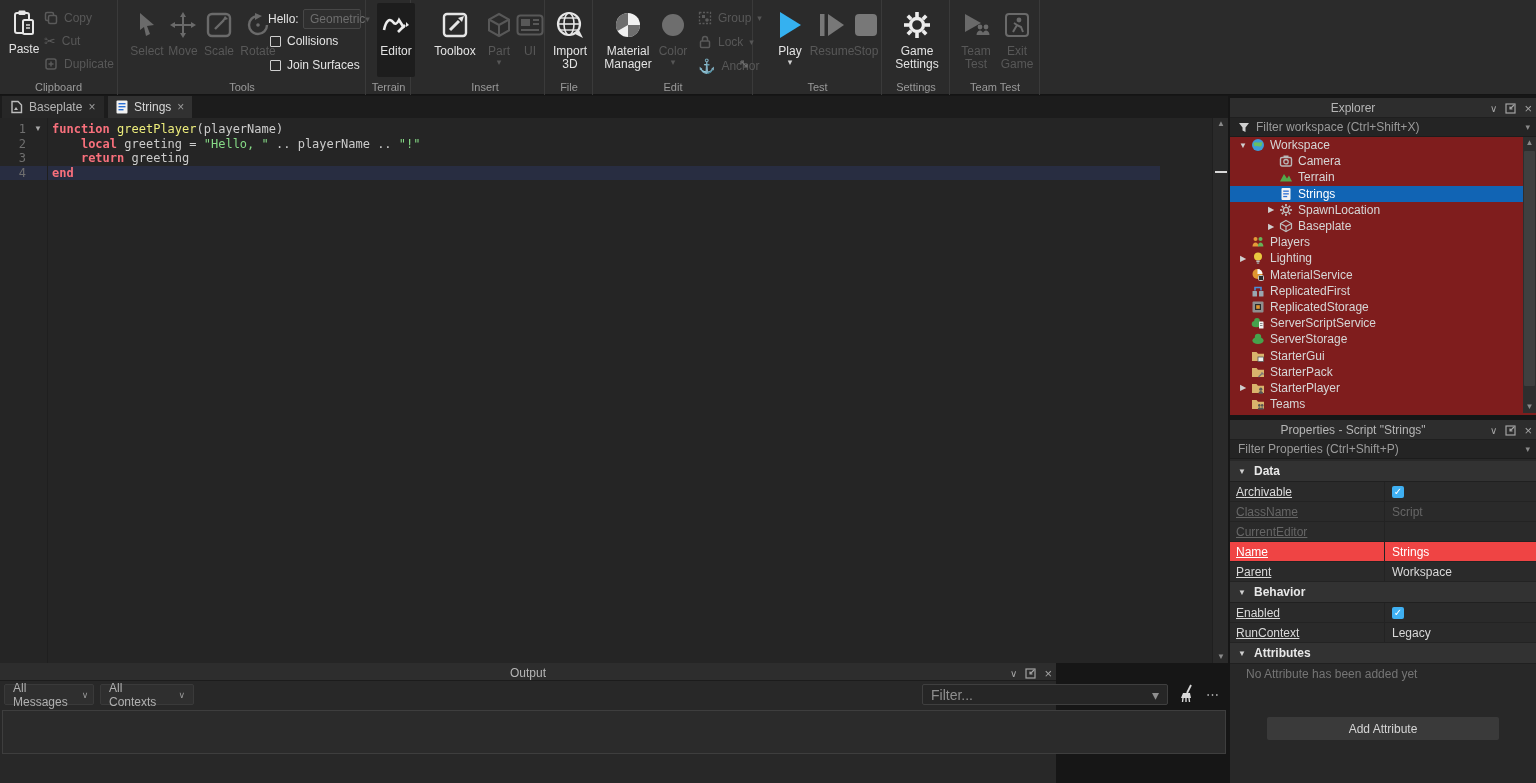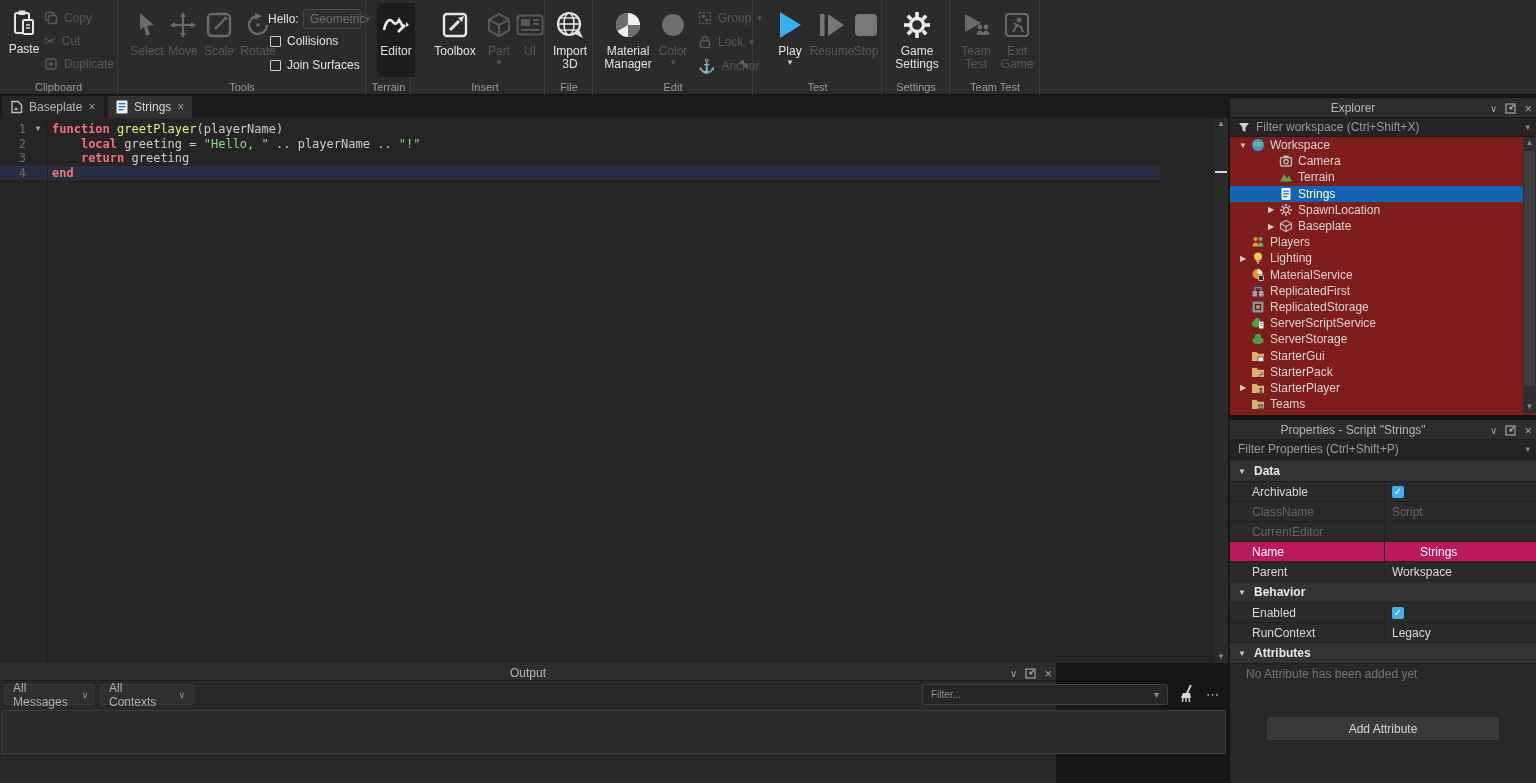--- a/index.html
+++ b/index.html
@@ -79,41 +79,41 @@
   .ticon svg { width:14px; height:14px; }
   .psb { position:absolute; right:0; top:39px; width:13px; bottom:2px; background:#2e2e2e; }
   .psb .thumb { position:absolute; left:1px; right:1px; top:14px; height:235px; background:#3f3f3f; border-radius:1px; }
 
   
   .pbody { position:absolute; left:0; top:41px; right:0; bottom:0; background:#282828; }
   .sect { height:21px; background:#323232; border-bottom:1px solid #202020; display:flex; align-items:center; font-size:12px; color:#e8e8e8; font-weight:bold; }
   .sect .sarr { width:24px; text-align:center; font-size:8px; color:#cfcfcf; font-weight:normal; }
   .sarr::after { content:"▼"; }
   .prow { height:20px; display:flex; font-size:12px; background:#2a2a2a; border-bottom:1px solid #232323; }
-  .pname { width:155px; padding-left:22px; color:#d9d9d9; display:flex; align-items:center; border-right:1px solid #232323; }
+  .pname { width:155px; padding-left:6px; color:#d9d9d9; display:flex; align-items:center; border-right:1px solid #232323;text-decoration:underline; }
   .pval { flex:1; padding-left:7px; color:#d9d9d9; display:flex; align-items:center; }
   .prow.dis .pname, .prow.dis .pval { color:#666666; }
-  .prow.sel { background:#be185d;gap:28px; }
+  .prow.sel { background:#ef4444; }
   .prow.sel .pname, .prow.sel .pval { color:#ffffff; }
   .chk { width:12px; height:12px; background:#3fb0f2; border-radius:2px; color:#fff; font-size:10px; line-height:12px; text-align:center; }
   .chk::after { content:"✓"; }
   .attrnote { height:20px; display:flex; align-items:center; padding-left:16px; font-size:12px; color:#757575; background:#282828; }
   .addattr { position:absolute; left:37px; width:232px; height:23px; background:#3a3a3a; border-radius:2px;
              display:flex; align-items:center; justify-content:center; font-size:12px; color:#d5d5d5; }
 
   
   .output { position:absolute; left:0; top:663px; width:1056px; height:120px; background:#282828; }
   .ohead { position:relative; height:18px; background:#2d2d2d; border-bottom:1px solid #1c1c1c; }
   .otoolbar { position:relative; height:28px; }
   .obtn { position:absolute; top:3px; height:21px; background:#2f2f2f; border:1px solid #3a3a3a; border-radius:2px;
           display:flex; align-items:center; gap:14px; padding:0 8px; font-size:12px; color:#b0b0b0; }
   .obtn .endcaret2 { font-size:9px; color:#9a9a9a; }
   .endcaret2::after { content:"∨"; }
   .ofilter { position:absolute; top:3px; height:21px; background:#262626; border:1px solid #3f3f3f; border-radius:2px;
-             display:flex; align-items:center; justify-content:space-between; padding:0 8px; font-size:10px; color:#8f8f8f; }
+             display:flex; align-items:center; justify-content:space-between; padding:0 8px; font-size:14px; color:#8f8f8f; }
   .ocontent { position:absolute; left:2px; top:47px; width:1224px; height:44px; background:#2b2b2b; border:1px solid #3e3e3e; }
   .dots { font-size:13px; color:#c8c8c8; letter-spacing:1px; }
   .dots::after { content:"⋯"; }
 
   .g-scissors::after { content:"✂"; font-size:14px; }
   .g-anchor::after { content:"⚓"; font-size:14px; }
   svg { display:block; }
 </style>
 </head>
 <body>

